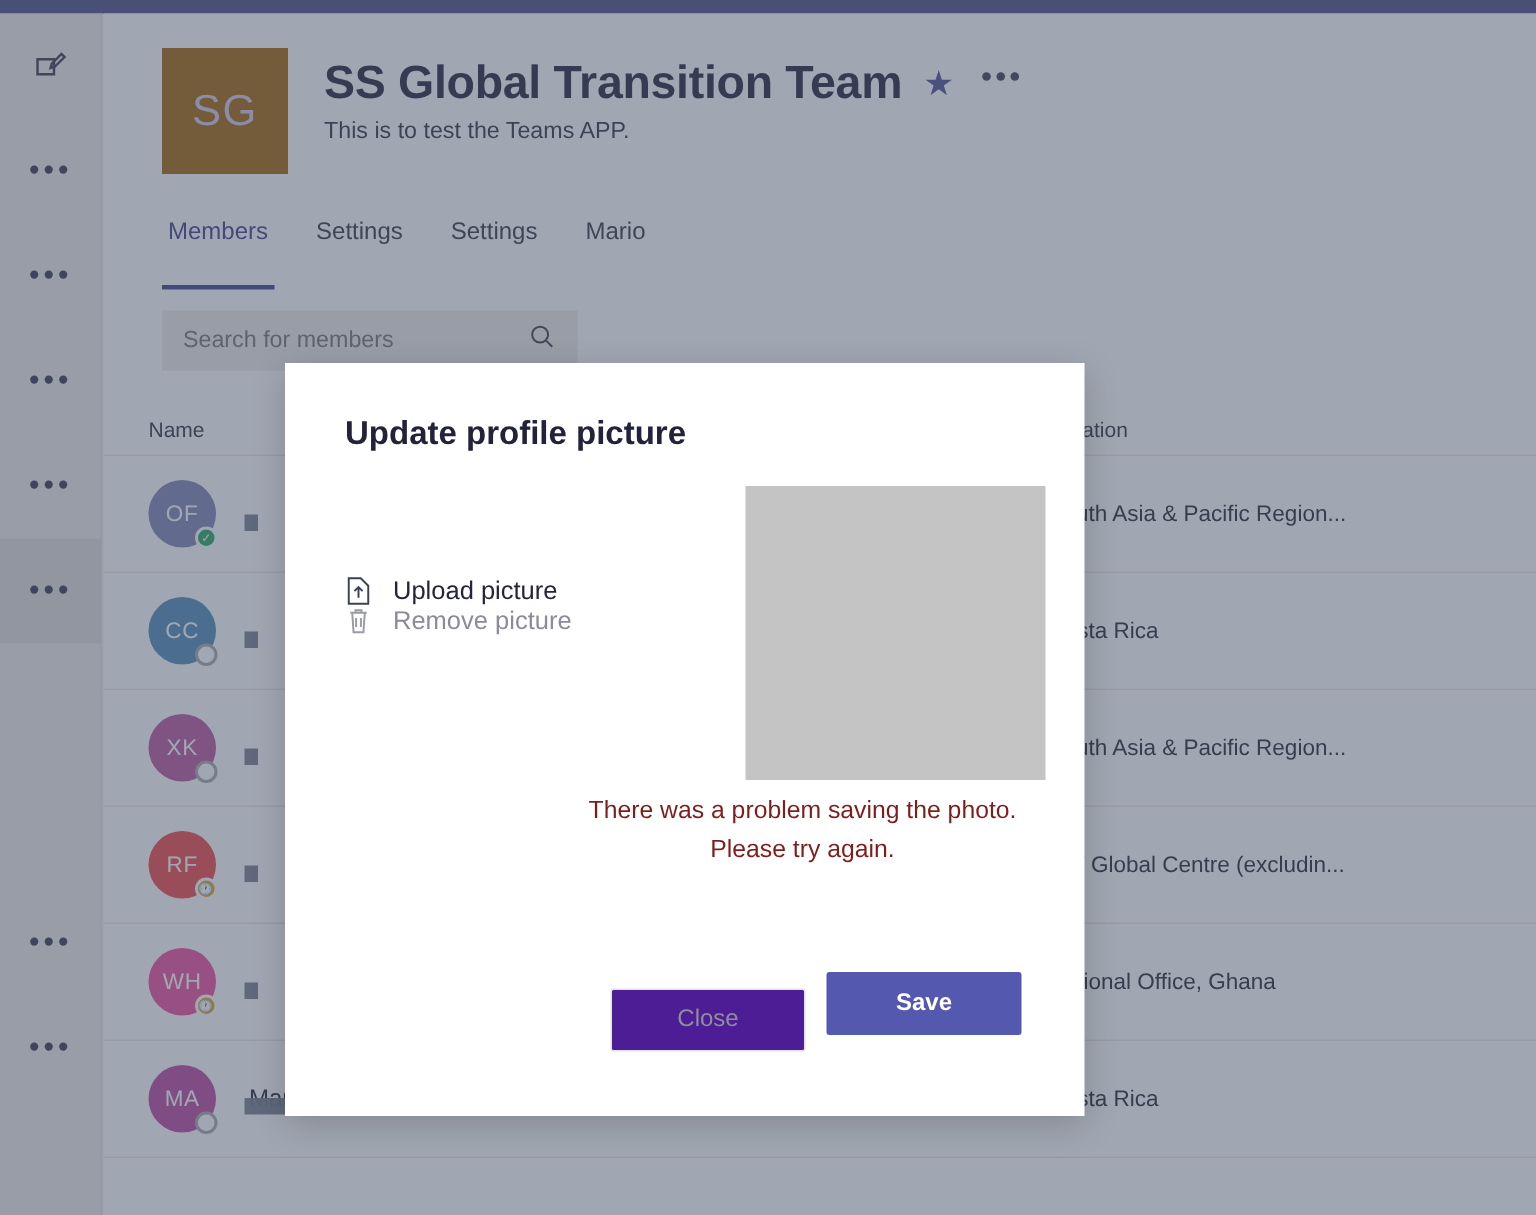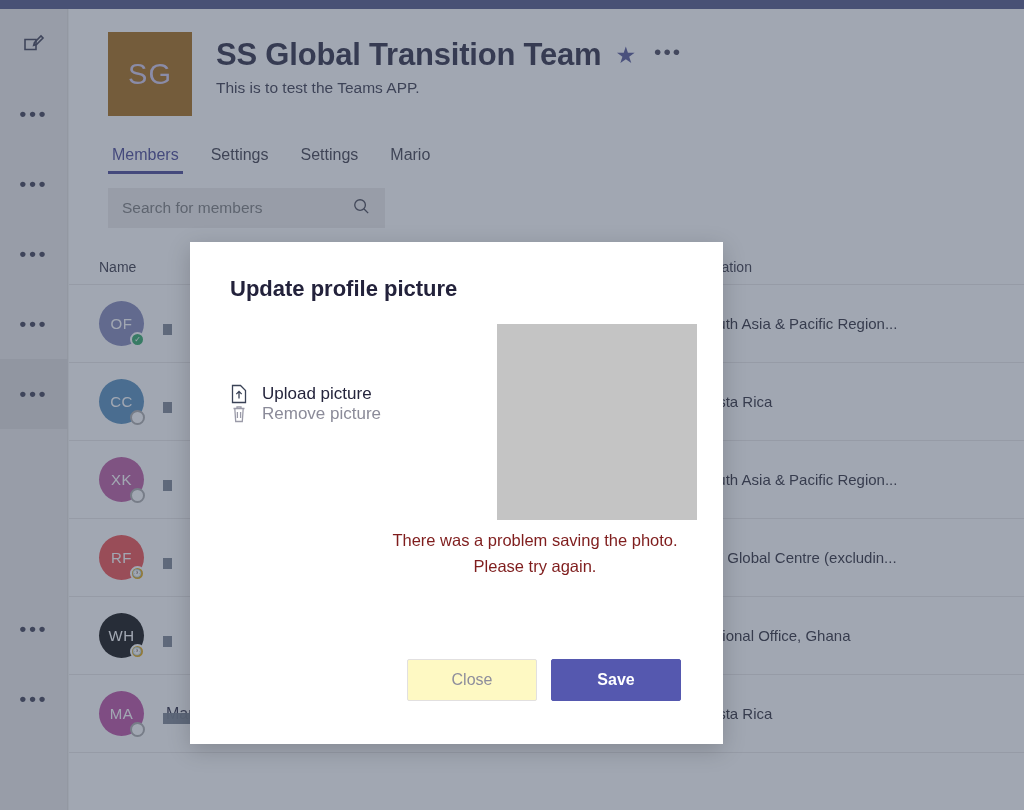--- a/index.html
+++ b/index.html
@@ -113,21 +113,21 @@
 
   
   .tabs {
     display: flex;
     margin: 28px 0 0 39px;
     gap: 24px;
   }
   .tab {
     font-size: 16px;
     color: #32313f;
-    padding: 2px 4px 7px 4px;
+    padding: 2px 4px 26px 4px;
   }
   .tab.active {
     color: #3d3b8e;
     border-bottom: 3px solid #3d3b8e;
     font-weight: 400;
   }
 
   
   .searchbox {
     margin: 14px 0 0 39px;
@@ -284,23 +284,24 @@
     height: 42px;
     min-width: 130px;
     font-size: 16px;
     border-radius: 2px;
     display: flex;
     align-items: center;
     justify-content: center;
     cursor: pointer;
   }
   .btn-close {
-    background: #fef9c3;
+    background: #4c1d95;
     color: #8e8e9c;
     border: 1px solid #e2e0e0;
+    margin-top: 11px;
   }
   .btn-save {
     background: #5558af;
     color: #ffffff;
     border: 1px solid #5558af;
     font-weight: 600;
   }
 </style>
 </head>
 <body>
@@ -419,21 +420,21 @@
             <div class="presence p-away">🕐</div>
           </div>
           <div class="member-name redacted"></div>
         </div>
         <div class="cell-loc">WV Global Centre (excludin...</div>
       </div>
 
       <div class="row">
         <div class="cell-name">
           <div class="avatar-wrap">
-            <div class="avatar" style="background:#000000">WH</div>
+            <div class="avatar" style="background:#ec4899">WH</div>
             <div class="presence p-away">🕐</div>
           </div>
           <div class="member-name redacted"></div>
         </div>
         <div class="cell-loc">National Office, Ghana</div>
       </div>
 
       <div class="row">
         <div class="cell-name">
           <div class="avatar-wrap">

